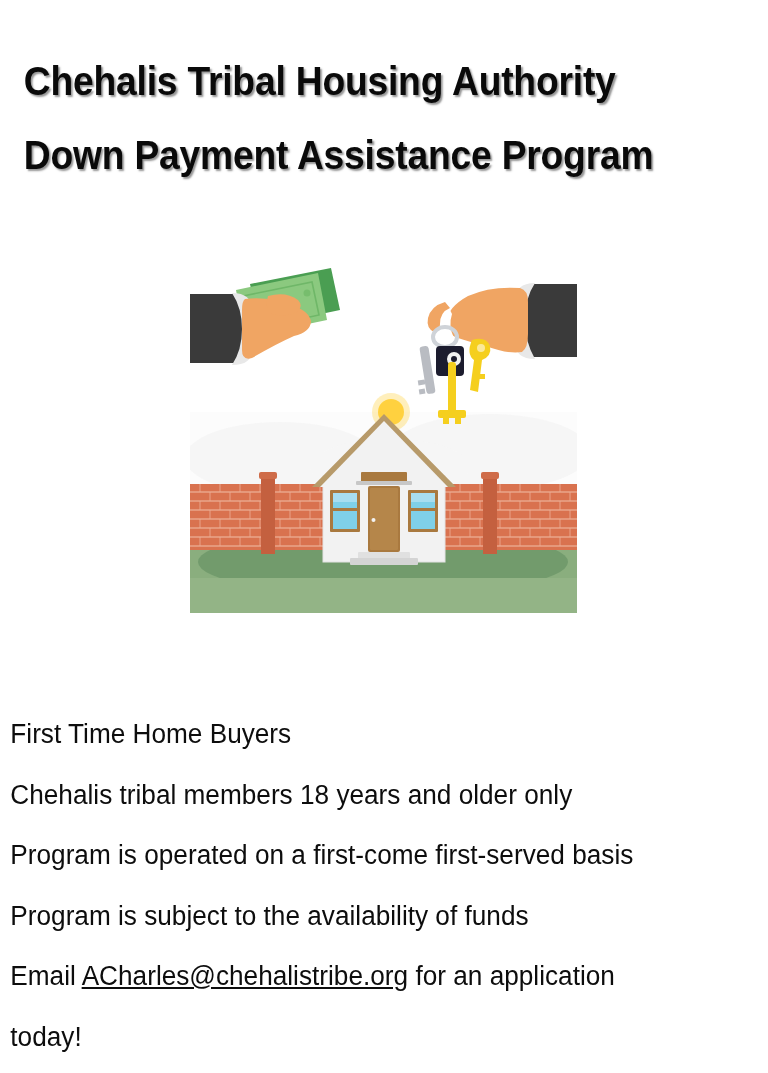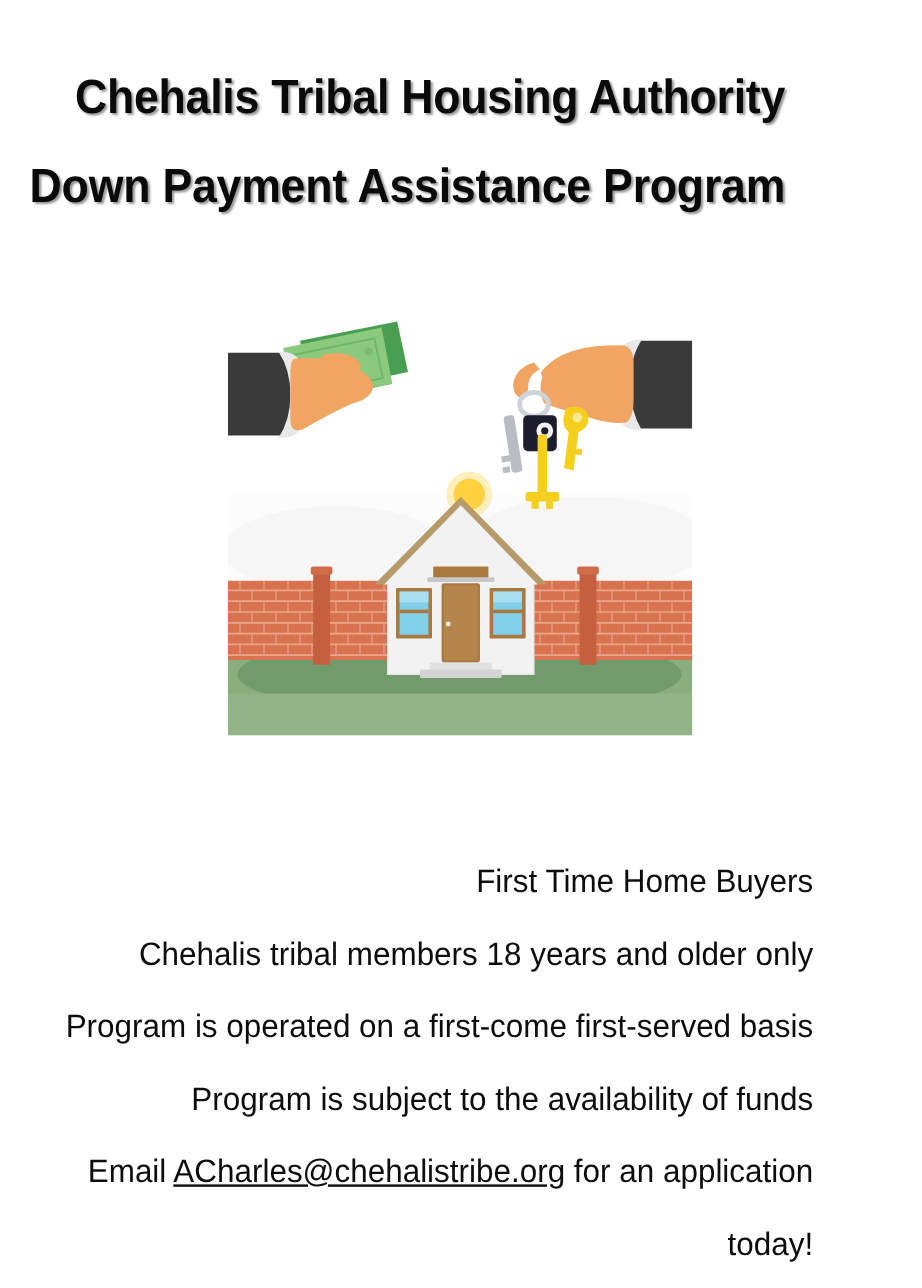--- a/index.html
+++ b/index.html
@@ -15,21 +15,21 @@
     font-family: "Liberation Sans", sans-serif;
     color: #0d0d0d;
   }
 
   
   .title-block {
     position: absolute;
     top: 44px;
     left: 0;
     width: 678px;
-    text-align: right;
+    text-align: left;
   }
   .title-line {
     font-family: "Liberation Sans Narrow", "Liberation Sans", sans-serif;
     font-weight: bold;
     font-size: 40px;
     line-height: 74px;
     letter-spacing: -0.2px;
     color: #0a0a0a;
     white-space: nowrap;
     text-shadow: 2px 2px 2px rgba(130,130,130,0.85);
@@ -48,21 +48,21 @@
     overflow: hidden;
   }
   .illo-svg { display: block; width: 100%; height: 100%; }
 
   
   .body-block {
     position: absolute;
     left: 0;
     top: 704px;
     width: 688px;
-    text-align: right;
+    text-align: left;
   }
   .body-line {
     font-family: "Liberation Sans Narrow", "Liberation Sans", sans-serif;
     font-size: 27px;
     line-height: 60.5px;
     color: #0d0d0d;
     white-space: nowrap;
     transform: scaleX(0.97);
     transform-origin: center center;
   }

